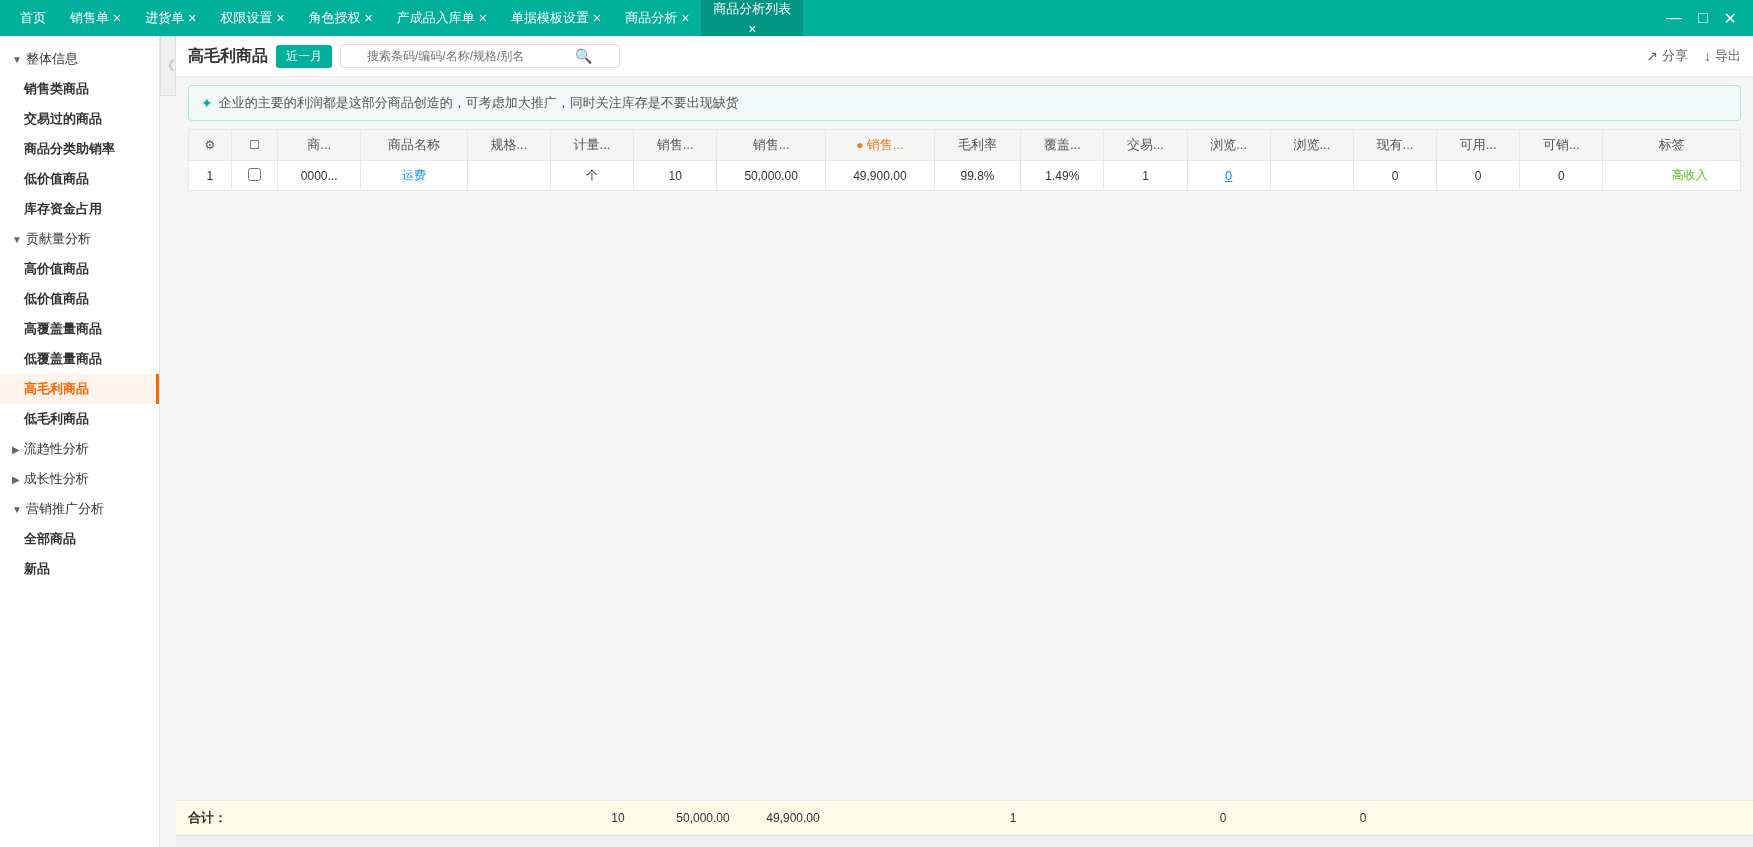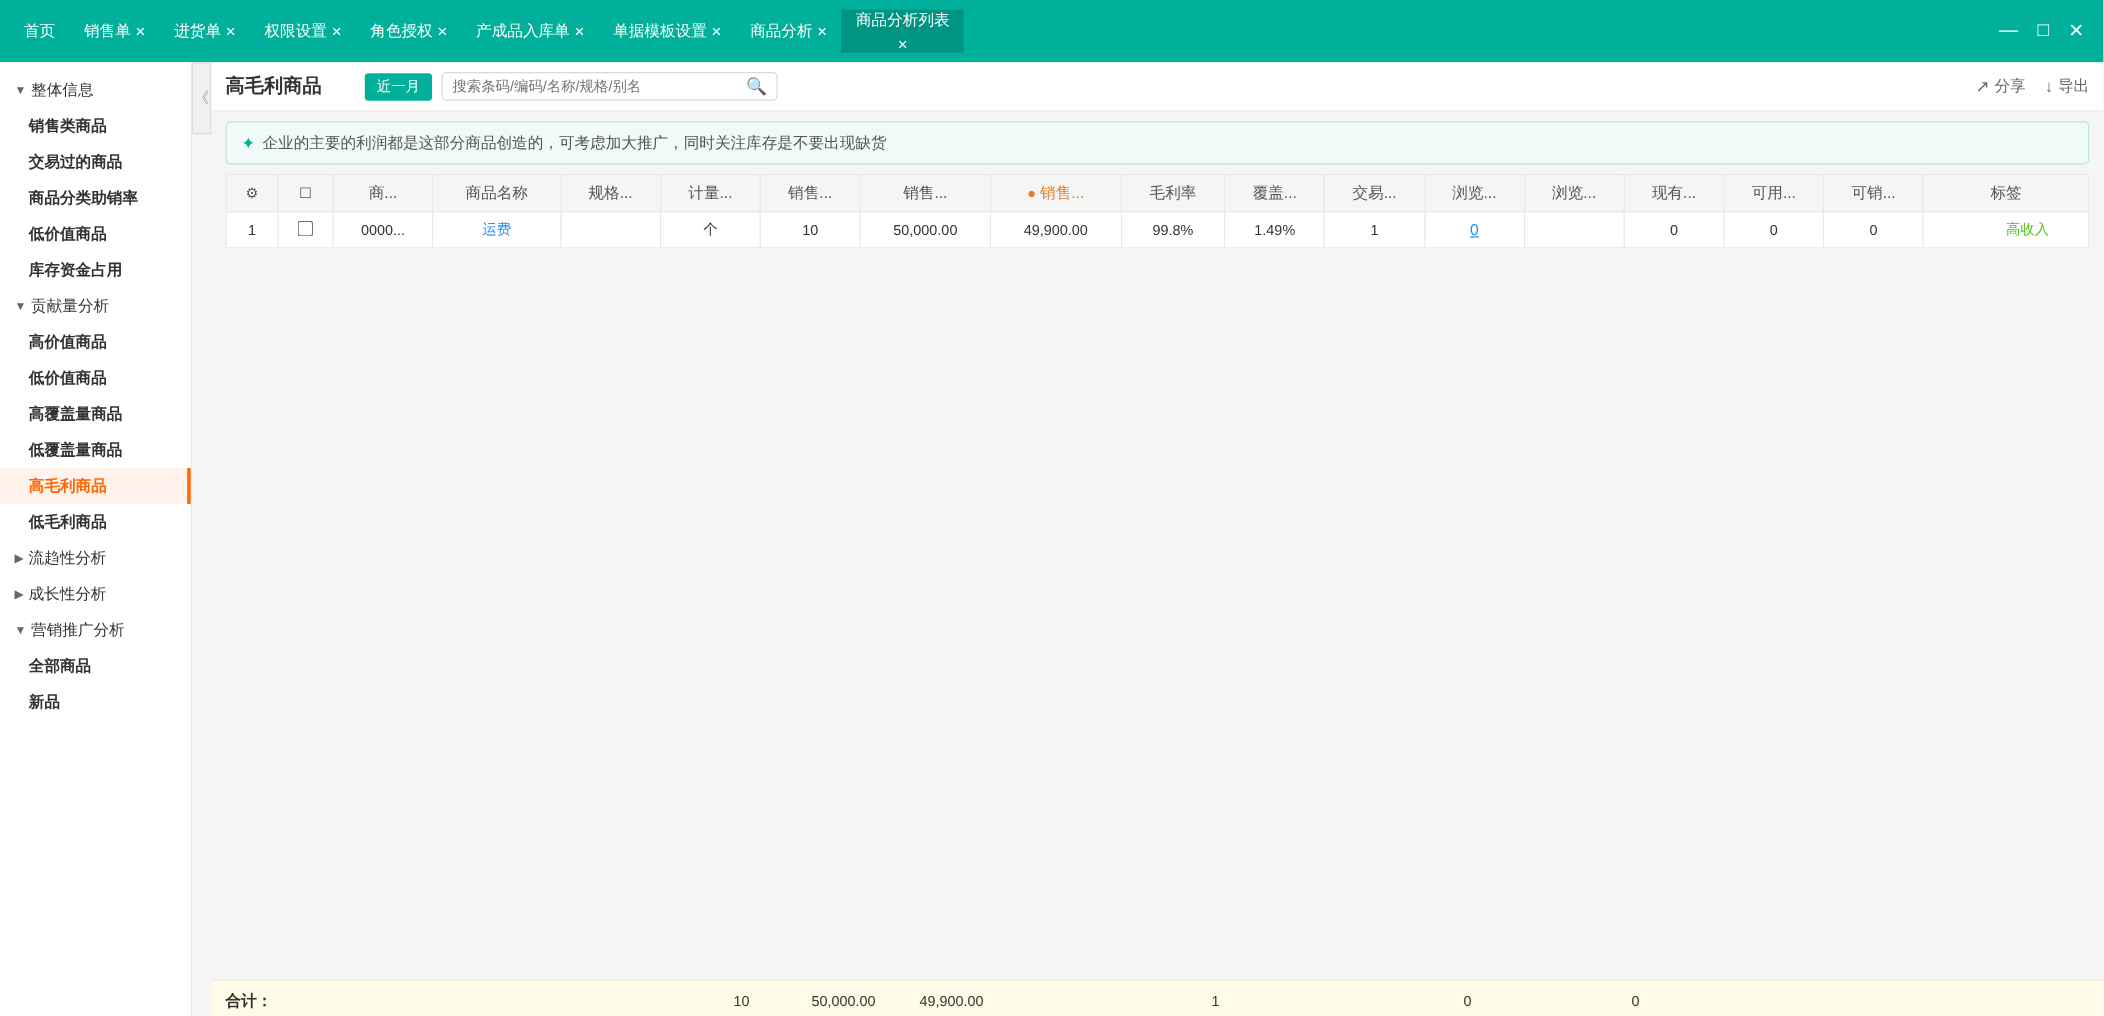--- a/index.html
+++ b/index.html
@@ -3,21 +3,21 @@
   <meta charset="utf-8">
   <style>
     * { box-sizing: border-box; margin: 0; padding: 0; font-family: 'Microsoft YaHei', Arial, sans-serif; font-size: 13px; }
     body { background: #f5f5f5; overflow: hidden; width: 1753px; height: 847px; }
 
     
     .top-nav {
       display: flex;
       align-items: center;
       background: #00b09b;
-      height: 52px;
+      height: 36px;
       padding: 0 8px;
       gap: 0;
     }
     .nav-item {
       display: flex;
       align-items: center;
       padding: 0 12px;
       height: 36px;
       color: white;
       font-size: 13px;
@@ -97,28 +97,27 @@
       color: #333;
     }
     .period-btn {
       background: #00b09b;
       color: white;
       border: none;
       border-radius: 3px;
       padding: 3px 10px;
       font-size: 12px;
       cursor: pointer;
-      margin-left: 28px;
     }
     .search-box {
       display: flex;
       align-items: center;
       border: 1px solid #d9d9d9;
       border-radius: 4px;
-      padding: 3px 8px;
+      padding: 3px 26px;
       gap: 4px;
       flex: 1;
       max-width: 280px;
     }
     .search-input {
       border: none;
       outline: none;
       font-size: 12px;
       color: #999;
       flex: 1;

